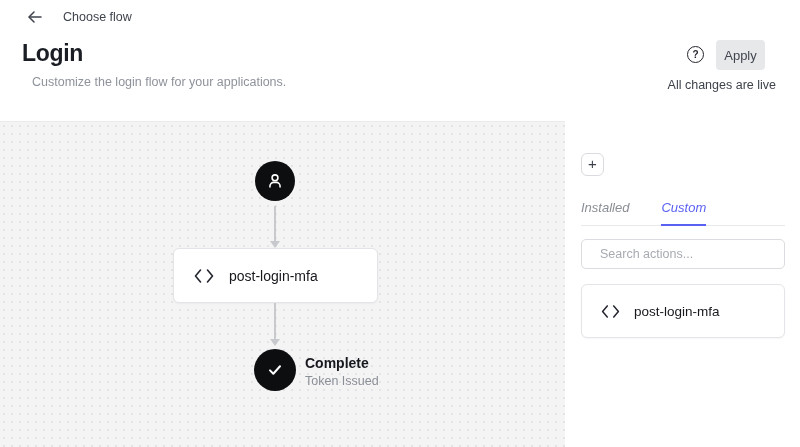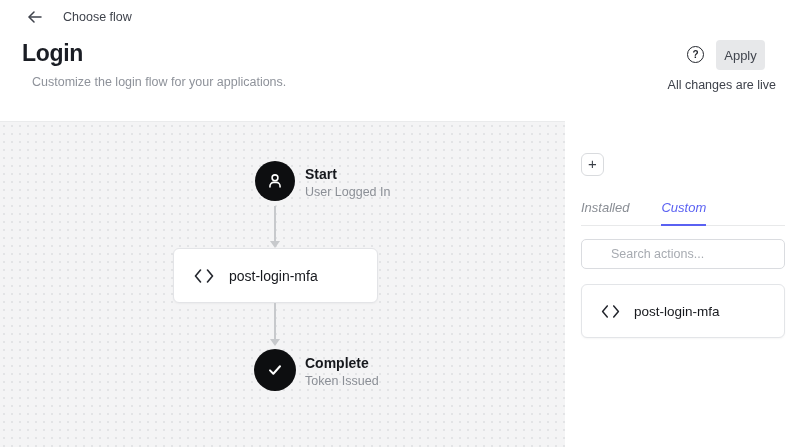--- a/index.html
+++ b/index.html
@@ -112,21 +112,21 @@
   }
   .tab {
     font-size: 13px; font-weight: 500; color: #8a8e95;
     padding-bottom: 9px; cursor: pointer;
   }
   .tab.active { color: #5a61f2; border-bottom: 2px solid #5a61f2; margin-bottom: -1px; }
   .search-input {
     position: absolute; top: 118px; left: 16px; width: 204px; height: 30px;
     border: 1px solid #dadce0; border-radius: 5px; background: #fff;
     font-family: "Liberation Sans", sans-serif;
-    font-size: 12.5px; color: #3e424b; padding: 0 29px; outline: none;
+    font-size: 12.5px; color: #3e424b; padding: 0 18px; outline: none;
   }
   .search-input::placeholder { color: #a7abb1; }
   .action-card {
     position: absolute; top: 163px; left: 16px; width: 204px; height: 54px;
     background: #fff; border: 1px solid #e3e5e8; border-radius: 6px;
     box-shadow: 0 1px 2px rgba(0,0,0,0.04);
     display: flex; align-items: center; padding-left: 19px; cursor: pointer;
   }
   .action-card .label { font-size: 13.5px; font-weight: 500; color: #16181d; margin-left: 14px; }
 
@@ -157,24 +157,20 @@
 <div class="canvas">
 
   <div class="node-circle circle-start">
     <span>
       <svg width="22" height="22" viewBox="0 0 24 24" fill="none" stroke="#ffffff" stroke-width="1.7" stroke-linecap="round" stroke-linejoin="round">
         <circle cx="12" cy="8.5" r="3.2"></circle>
         <path d="M6.5 18.5 v-1 a4 4 0 0 1 4-4 h3 a4 4 0 0 1 4 4 v1"></path>
       </svg>
     </span>
   </div>
-  <div class="node-labels labels-start">
-    <div class="node-title">Start</div>
-    <div class="node-sub">User Logged In</div>
-  </div>
 
   <div class="edge edge-1">
     <div class="edge-line"></div>
     <div class="edge-head"></div>
   </div>
 
   <div class="action-node">
     <span>
       <svg width="20" height="14" viewBox="0 0 20 14" fill="none" stroke="#23262d" stroke-width="1.6" stroke-linecap="round" stroke-linejoin="round">
         <path d="M6.5 1 L1.5 7 L6.5 13"></path>

